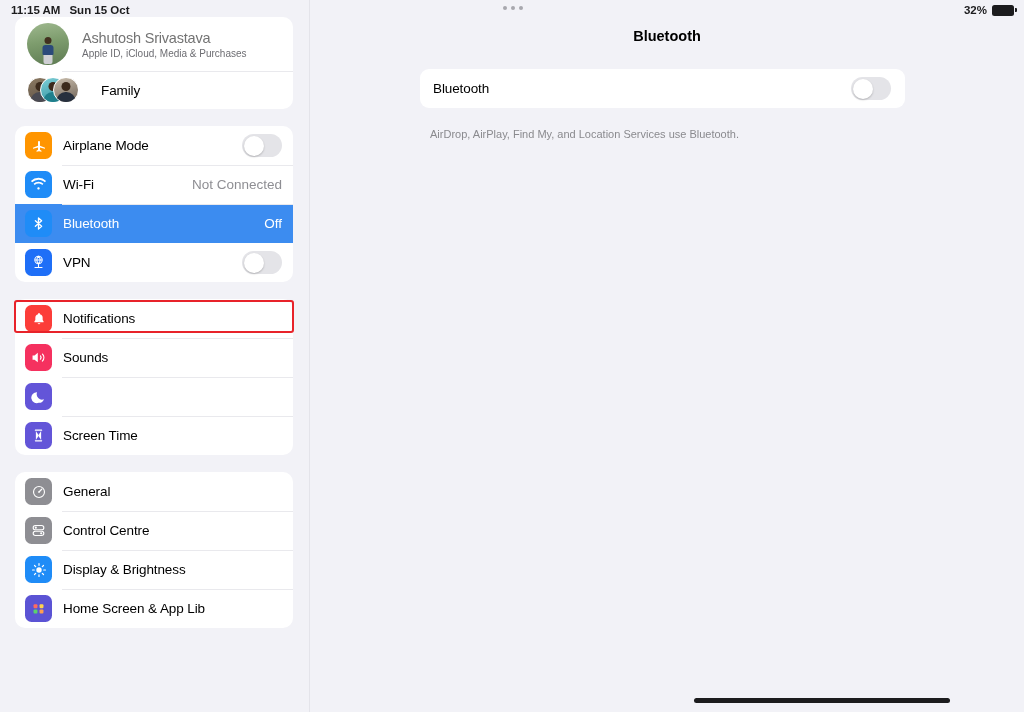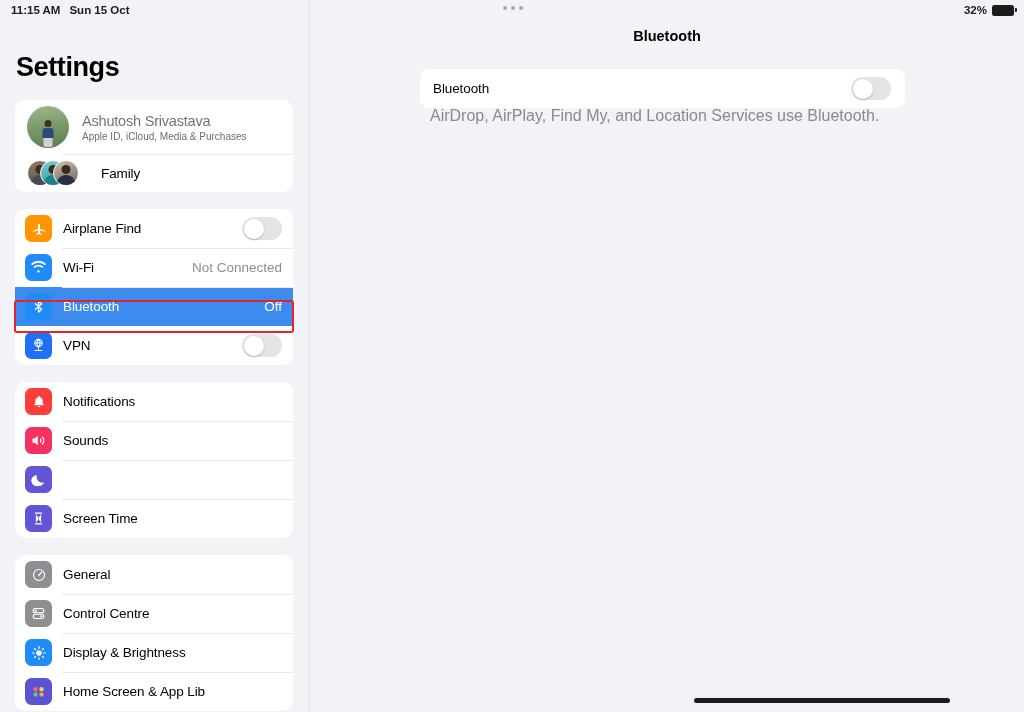--- a/index.html
+++ b/index.html
@@ -152,22 +152,22 @@
     text-align: center; font-size: 14.5px; font-weight: bold; color: #000;
   }
   .detail-card {
     position: absolute; left: 110px; top: 69px; width: 485px;
     background: #fff; border-radius: 9px;
     height: 39px; display: flex; align-items: center;
     padding: 0 14px 0 13px;
   }
   .detail-card .row-label { font-size: 13.5px; }
   .detail-footer {
-    position: absolute; left: 120px; top: 107px;
-    font-size: 16px; color: #8a8a8e;
+    position: absolute; left: 120px; top: 128px;
+    font-size: 11px; color: #8a8a8e;
   }
   .home-indicator {
     position: absolute; left: 384px; bottom: 9px;
     width: 256px; height: 5px; border-radius: 3px; background: #1c1c1e;
   }
 </style>
 </head>
 <body>
 
 <div id="app">
@@ -182,21 +182,20 @@
       <span class="battery"></span>
     </div>
   </div>
   <div class="multitask-dots">
     <i></i>
       <i></i>
       <i></i>
   </div>
 
   <div class="sidebar">
-    <div class="sidebar-title">Settings</div>
 
     <div class="group">
       <div class="row acct-row">
         <div class="avatar">
           <div class="person">
             <div class="head"></div>
               <div class="torso"></div>
               <div class="legs"></div>
           </div>
         </div>
@@ -224,21 +223,21 @@
       </div>
     </div>
 
     <div class="group">
       <div class="row">
         <div class="icon" style="background:#ff9500">
           <svg width="16" height="16" viewBox="0 0 24 24" fill="#fff">
             <path d="M21 14.5l-7.5-3V6.2c0-.9-.6-1.7-1.5-1.7s-1.5.8-1.5 1.7v5.3L3 14.5v1.8l7.5-2.2v3.6l-2.2 1.6v1.4l3.7-1 3.7 1v-1.4l-2.2-1.6v-3.6l7.5 2.2z"></path>
           </svg>
         </div>
-        <div class="row-label">Airplane Find</div>
+        <div class="row-label">Airplane Mode</div>
         <div class="toggle">
             <div class="knob"></div>
           </div>
       </div>
 
       <div class="row">
         <div class="icon" style="background:#1f8cf7">
           <svg width="17" height="17" viewBox="0 0 24 24" fill="#fff">
             <path d="M12 19.2c.9 0 1.7-.8 1.7-1.7s-.8-1.7-1.7-1.7-1.7.8-1.7 1.7.8 1.7 1.7 1.7z"></path>
             <path d="M12 10.6c2 0 3.9.8 5.3 2.1l1.7-1.8A10.4 10.4 0 0012 8a10.4 10.4 0 00-7 2.9l1.7 1.8a7.6 7.6 0 015.3-2.1z"></path>

